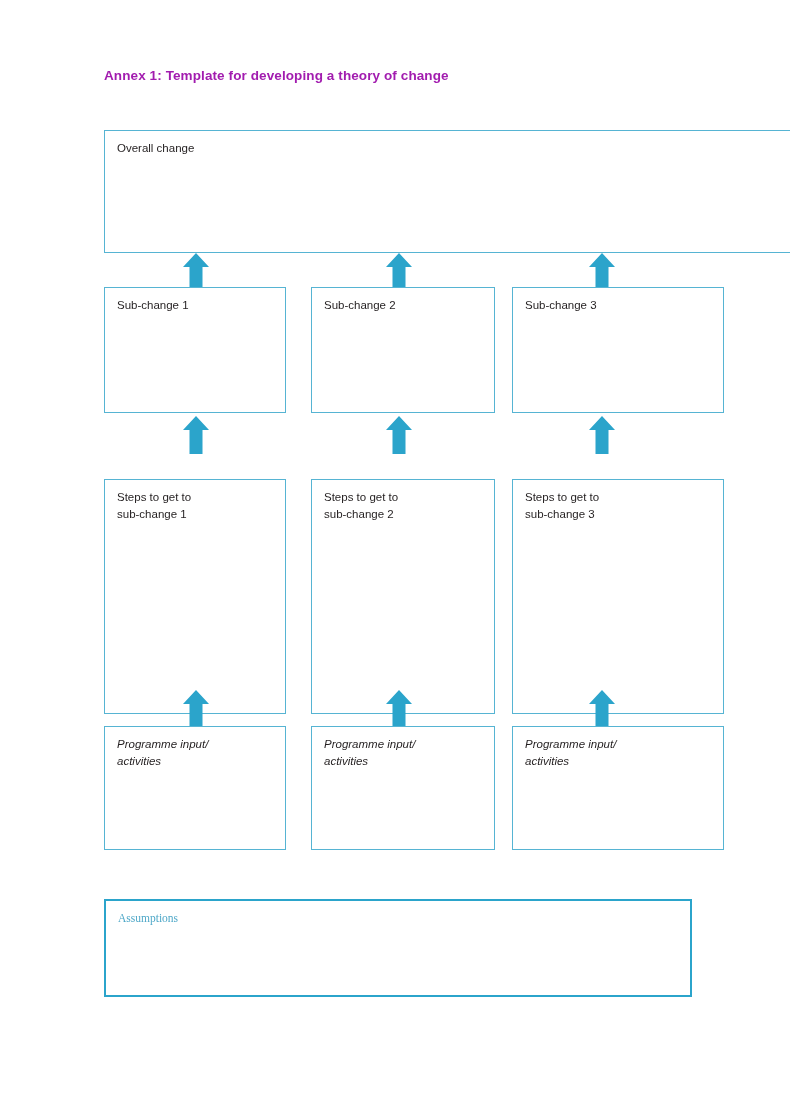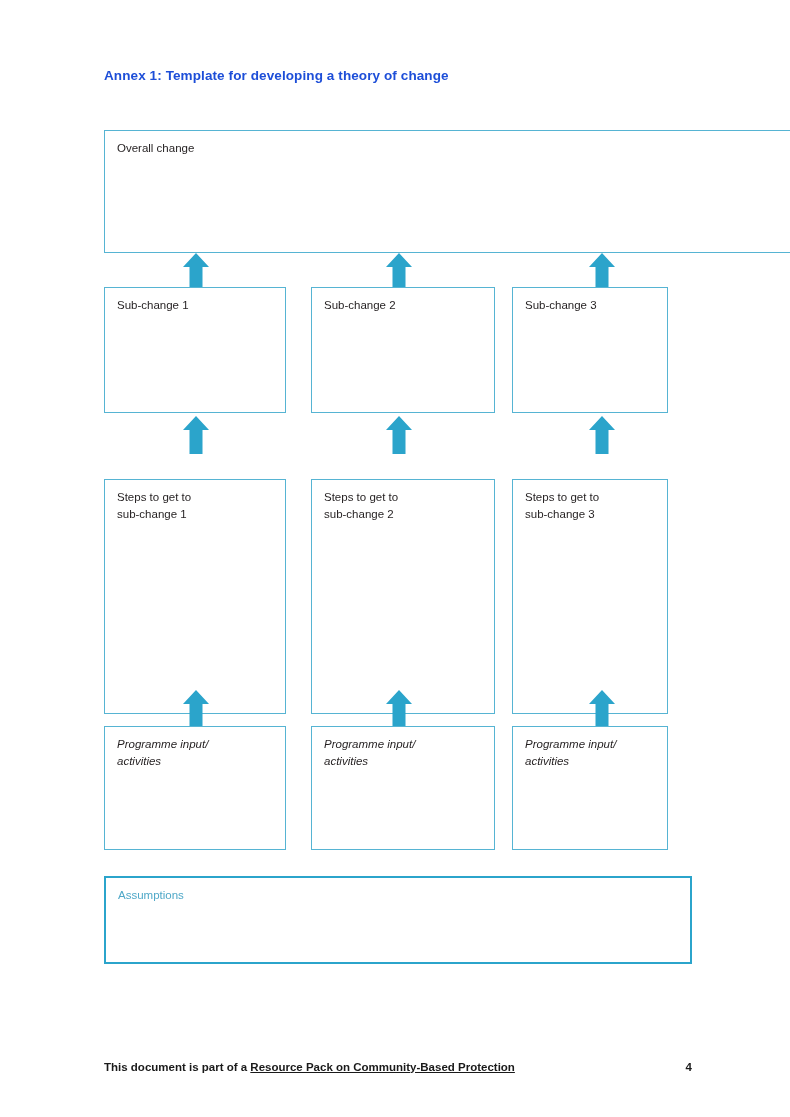--- a/index.html
+++ b/index.html
@@ -23,21 +23,21 @@
   }
 
   
   .doc-title {
     position: absolute;
     left: 104px;
     top: 68px;
     font-size: 13.5px;
     font-weight: bold;
     letter-spacing: 0.1px;
-    color: #1d4ed8;
+    color: #a21caf;
     white-space: nowrap;
   }
 
   
   .tbox {
     position: absolute;
     box-sizing: border-box;
     border: 1.4px solid #56b4d3;
     background: #ffffff;
   }
@@ -72,29 +72,30 @@
   }
   
   .row-prog {
     top: 726px;
     height: 124px;
     font-style: italic;
   }
 
   .col-1 { left: 104px;  width: 182px; }
   .col-2 { left: 311px;  width: 184px; }
-  .col-3 { left: 512px;  width: 156px; }
+  .col-3 { left: 512px;  width: 212px; }
 
   
   #box-assumptions {
     left: 104px;
-    top: 876px;
+    top: 899px;
     width: 588px;
-    height: 88px;
+    height: 98px;
     border: 2px solid #2ba4cb;
+    font-family: Liberation Serif, serif;
   }
   #box-assumptions .label {
     color: #4fa8c8;
   }
 
   
   .arrow-up {
     position: absolute;
     width: 26px;
     height: 38px;
@@ -228,18 +229,14 @@
   </div>
   <div class="tbox row-prog col-3">
     <div class="label">Programme input/
 activities</div>
   </div>
 
   <div class="tbox" id="box-assumptions">
     <div class="label">Assumptions</div>
   </div>
 
-  <div class="footer">
-    <span class="f-lead">This document is part of a </span><span class="f-link">Resource Pack on Community-Based Protection</span>
-    <span class="f-page">4</span>
-  </div>
 
 </div>
 
 </body></html>

